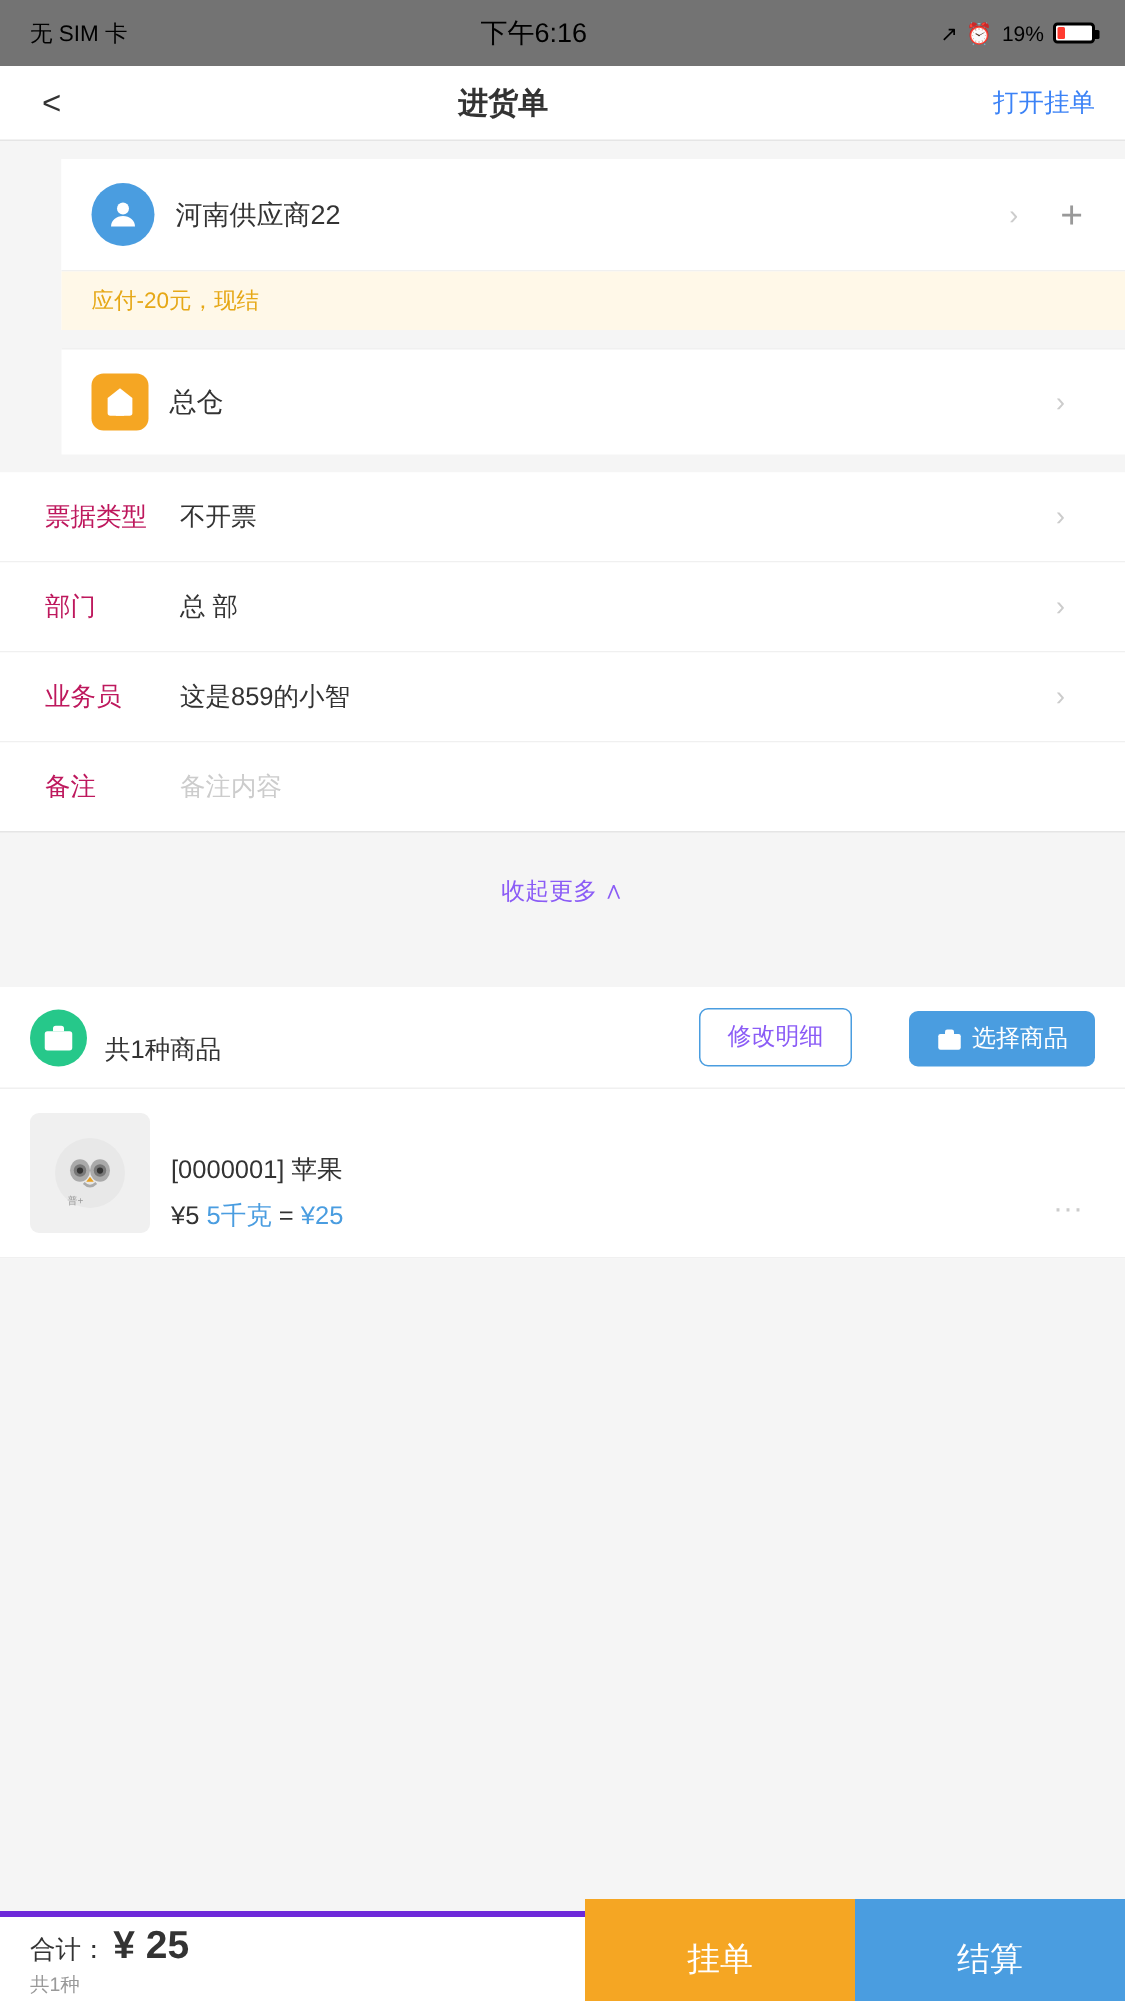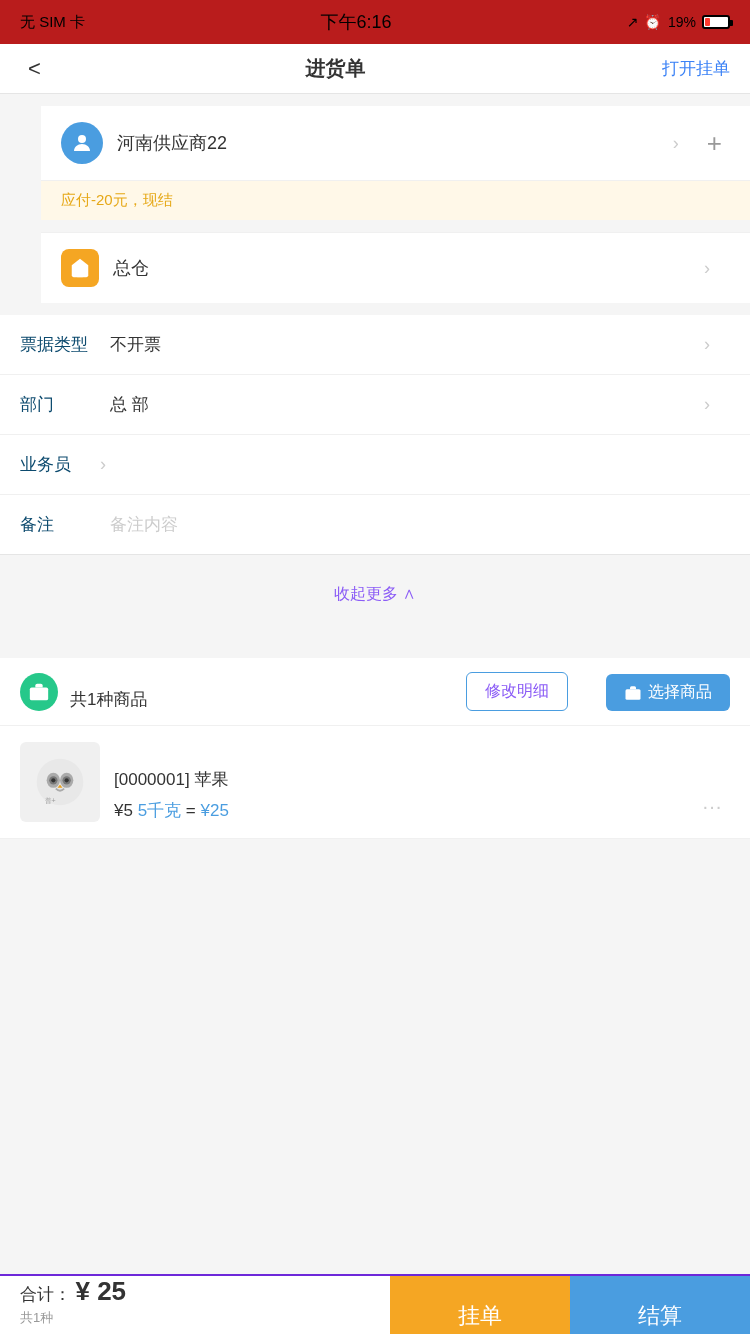--- a/index.html
+++ b/index.html
@@ -9,21 +9,21 @@
       background: #f5f5f5;
       width: 750px;
       min-height: 1334px;
       position: relative;
       overflow-x: hidden;
     }
 
     
     .status-bar {
       height: 44px;
-      background: #b91c1c;
+      background: #737373;
       display: flex;
       align-items: center;
       justify-content: space-between;
       padding: 0 20px;
       font-size: 16px;
       color: #000;
     }
     .status-left { font-size: 15px; font-weight: 500; }
     .status-center { font-size: 18px; font-weight: 500; }
     .status-right { display: flex; align-items: center; gap: 6px; font-size: 14px; }
@@ -165,23 +165,24 @@
     .form-row {
       display: flex;
       align-items: center;
       padding: 18px 20px;
       border-bottom: 1px solid #f0f0f0;
       background: #fff;
     }
     .form-row:last-child { border-bottom: none; }
     .form-label {
       font-size: 17px;
-      color: #0c4a6e;
+      color: #be185d;
       width: 80px;
       flex-shrink: 0;
+      margin-left: 10px;
     }
     .form-value {
       flex: 1;
       font-size: 17px;
       color: #333;
       margin-left: 10px;
     }
     .form-placeholder {
       color: #ccc;
     }
@@ -285,23 +286,23 @@
     }
 
     
     .bottom-bar {
       position: fixed;
       bottom: 0;
       left: 0;
       width: 750px;
       height: 60px;
       display: flex;
-      align-items: flex-start;
-      background: #fff;
-      border-top: 2px solid #6d28d9;
+      align-items: center;
+      background: #fff;
+      border-top: 4px solid #6d28d9;
     }
     .total-section {
       flex: 1;
       padding: 0 20px;
     }
     .total-label {
       font-size: 17px;
       color: #333;
     }
     .total-amount {
@@ -401,20 +402,21 @@
       <span class="form-value">不开票</span>
       <span class="chevron-right">›</span>
     </div>
     <div class="form-row">
       <span class="form-label">部门</span>
       <span class="form-value">总 部</span>
       <span class="chevron-right">›</span>
     </div>
     <div class="form-row">
       <span class="form-label">业务员</span>
+      <span class="form-value">这是859的小智</span>
       <span class="chevron-right">›</span>
     </div>
     <div class="form-row">
       <span class="form-label">备注</span>
       <span class="form-value form-placeholder">备注内容</span>
     </div>
   </div>
 
   <div class="collapse-bar">收起更多 ∧</div>
 

